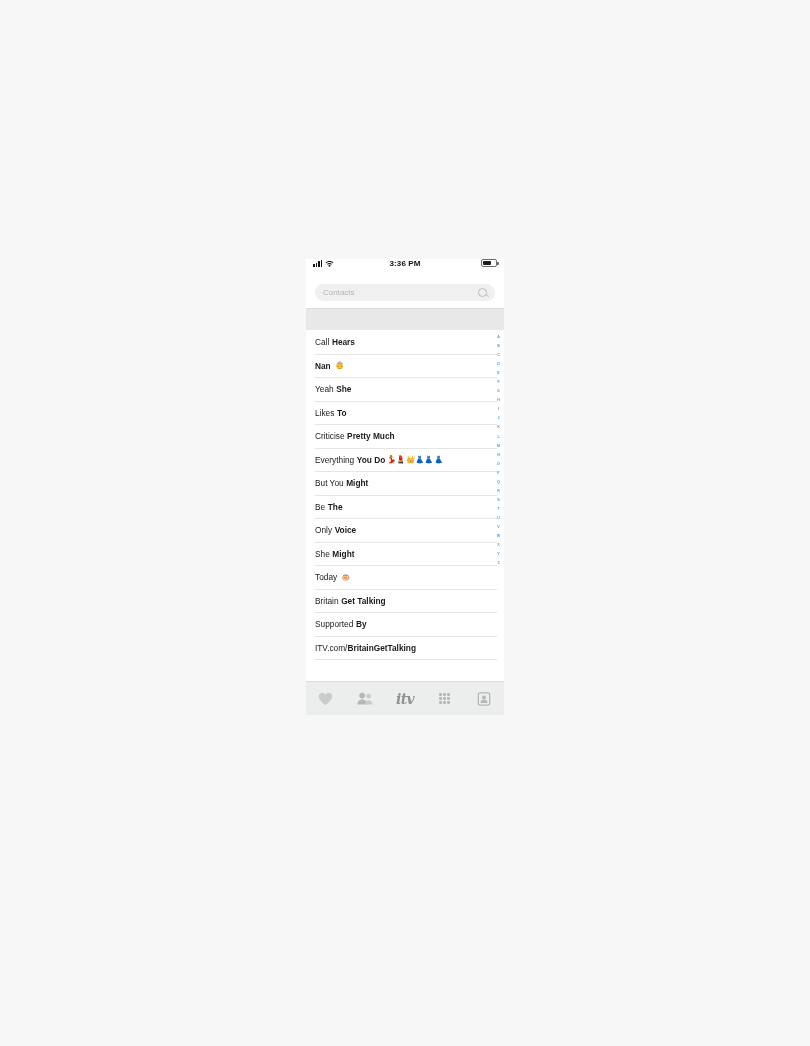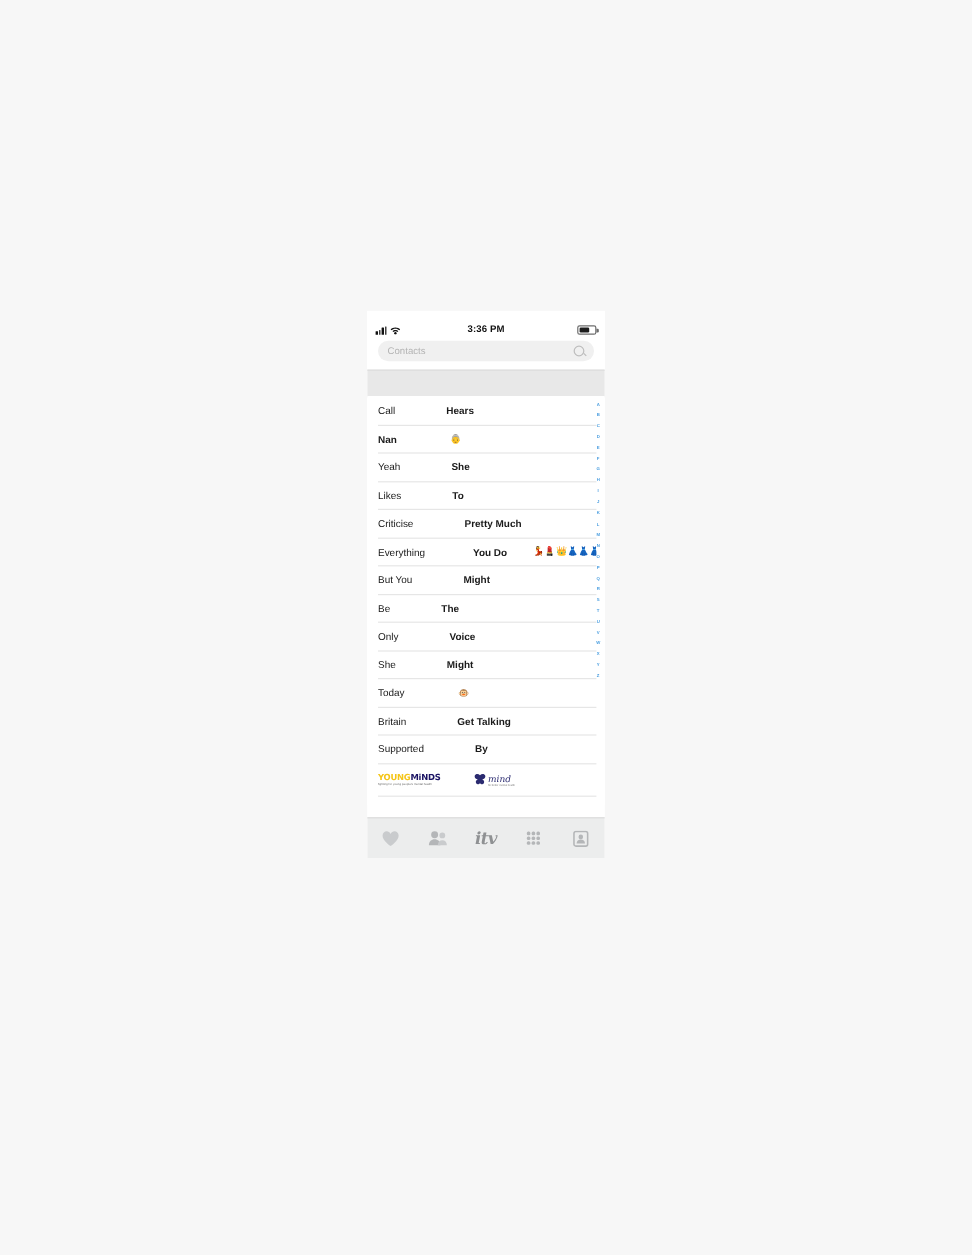--- a/index.html
+++ b/index.html
@@ -24,21 +24,21 @@
     height: 456px;
     background: #ffffff;
     overflow: hidden;
   }
 
   
   #status-bar {
     height: 20px;
     background: #ffffff;
     display: flex;
-    align-items: flex-end;
+    align-items: flex-start;
     padding: 0 7px;
     position: relative;
     box-sizing: border-box;
   }
   .status-left {
     display: flex;
     align-items: center;
     gap: 3px;
   }
   .signal-bars {
@@ -164,21 +164,20 @@
   .contact-row {
     height: 22.5px;
     display: flex;
     align-items: center;
     margin: 0 7px 0 9px;
     border-bottom: 1px solid #e6e6e6;
     font-size: 8.3px;
     color: #1a1a1a;
     white-space: nowrap;
     overflow: hidden;
-    gap: 20px;
   }
   .contact-row .first { font-weight: 400; }
   .contact-row .last  { font-weight: bold; }
   .contact-row .emoji {
     font-size: 7.5px;
     margin-left: 2px;
     letter-spacing: 0px;
   }
   .contact-row.logos {
     padding: 2px 0;
@@ -422,37 +421,20 @@
           <span class="sp"></span>
           <span class="last">Get Talking</span>
       </div>
 
       <div class="contact-row">
         <span class="first">Supported</span>
           <span class="sp"></span>
           <span class="last">By</span>
       </div>
 
-      <div class="contact-row logos">
-        <span class="logo-young">
-          <span class="ym-top">
-            <span class="yellow">YOUNG</span><span class="navy">MiNDS</span>
-          </span>
-          <span class="ym-sub">fighting for young people's mental health</span>
-        </span>
-        <span class="logo-mind">
-          <svg width="10" height="11" viewBox="0 0 10 11">
-            <path d="M5 2 C3.6 0.4 1.2 0.6 0.6 2.4 C0.1 4.0 1.6 5.2 3.2 5.4 C1.8 6.0 1.0 7.4 1.8 8.8 C2.6 10.1 4.3 9.8 5 8.4 C5.7 9.8 7.4 10.1 8.2 8.8 C9.0 7.4 8.2 6.0 6.8 5.4 C8.4 5.2 9.9 4.0 9.4 2.4 C8.8 0.6 6.4 0.4 5 2 Z" fill="#2b2b70"></path>
-          </svg>
-          <span>
-            <span class="mind-word">mind</span>
-            <span class="mind-sub">for better mental health</span>
-          </span>
-        </span>
-      </div>
 
       <div class="contact-row">
         <span class="first">ITV.com/</span>
           <span class="last">BritainGetTalking</span>
       </div>
 
     </div>
   </div>
 
   <div id="tab-bar">

